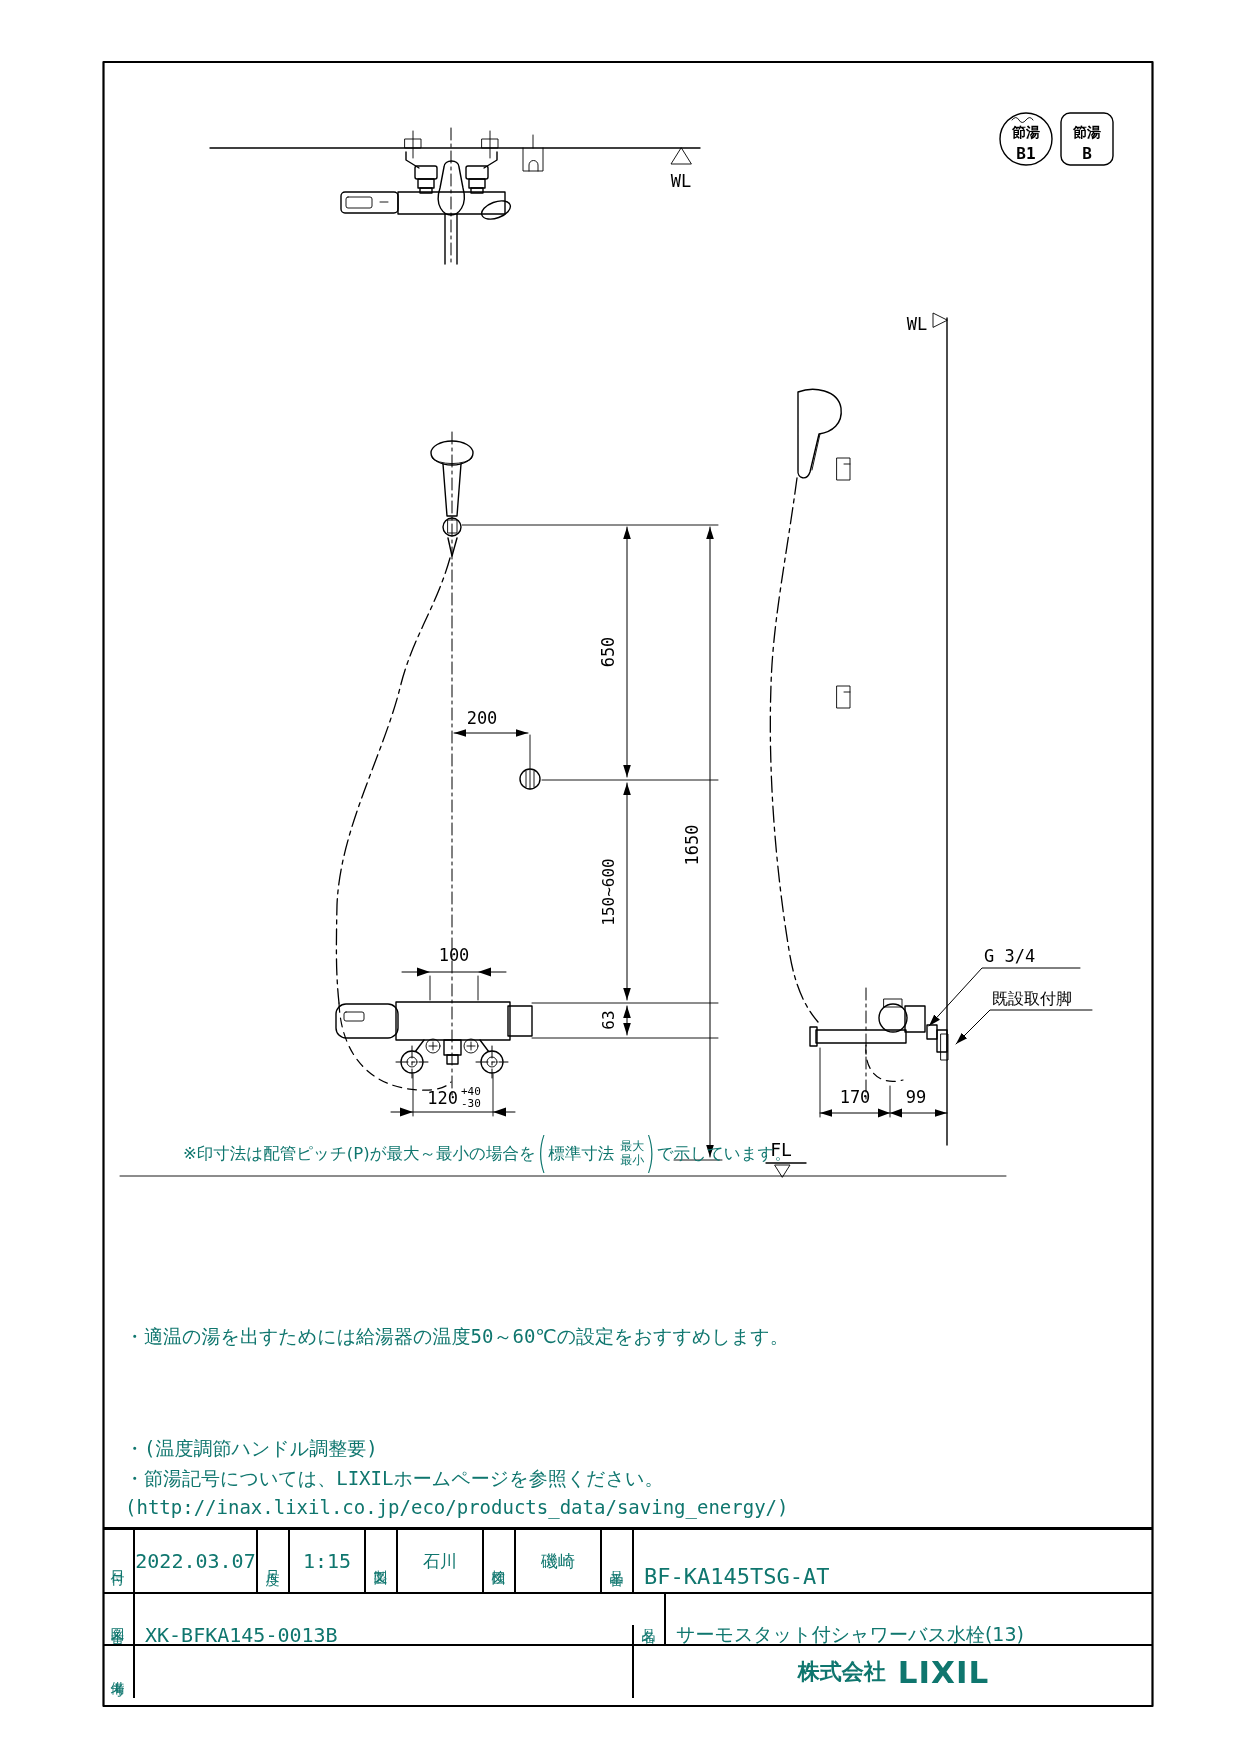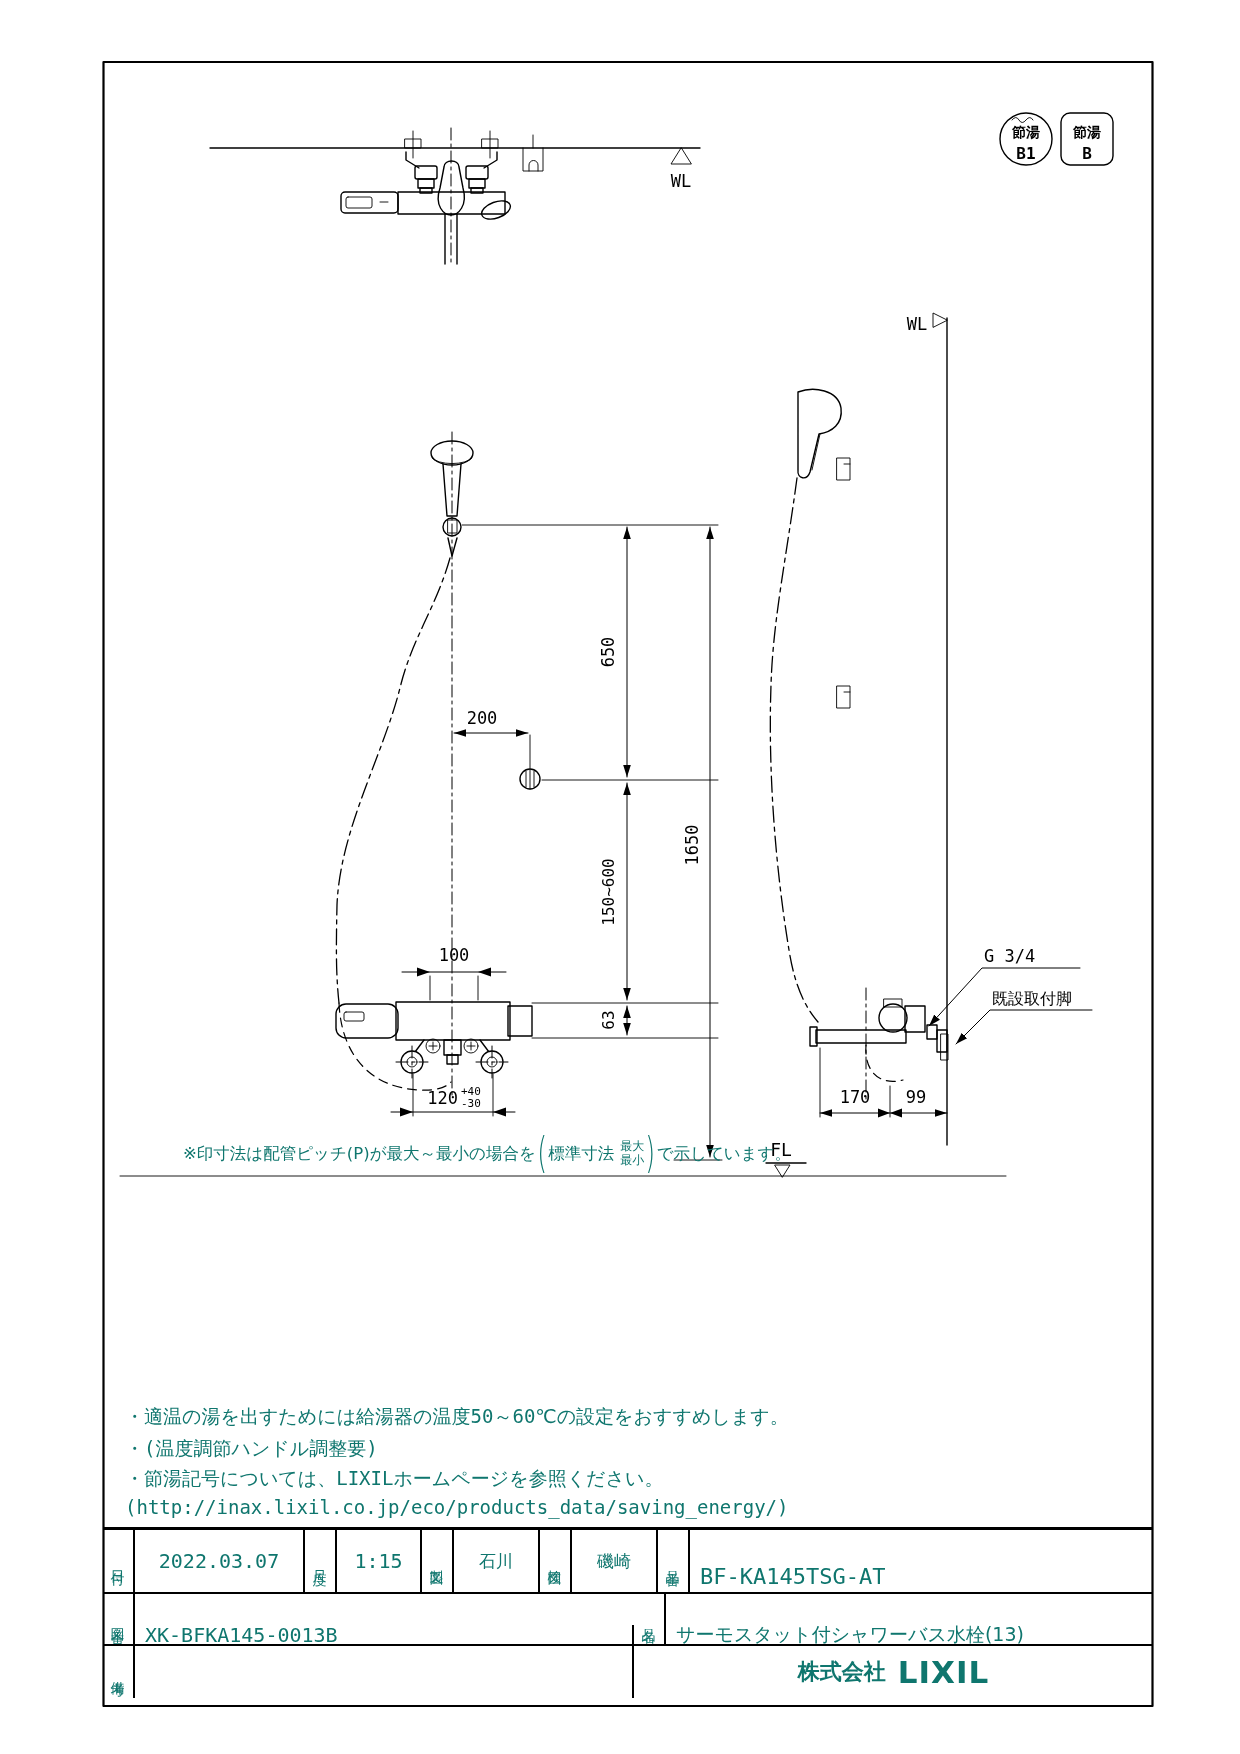--- a/index.html
+++ b/index.html
@@ -235,31 +235,31 @@
   <span class="paren">(</span>
   <span>標準寸法</span>
   <span class="frac">
     <span>最大</span>
     <span>最小</span>
   </span>
   <span class="paren">)</span>
   <span>で示しています。</span>
 </div>
 
-<div class="note-line" style="top:1404px">・適温の湯を出すためには給湯器の温度50～60℃の設定をおすすめします。</div>
+<div class="note-line" style="top:1324px">・適温の湯を出すためには給湯器の温度50～60℃の設定をおすすめします。</div>
 <div class="note-line" style="top:1436px">・(温度調節ハンドル調整要)</div>
 <div class="note-line" style="top:1496px">(http://inax.lixil.co.jp/eco/products_data/saving_energy/)</div>
 <div class="note-line" style="top:1466px">・節湯記号については、LIXILホームページを参照ください。</div>
 
 <div class="tb">
   <div class="tb-row" style="height:64px">
     <div class="tb-cell tb-label" style="width:32px">日付</div>
-    <div class="tb-cell tb-val" style="width:170px">2022.03.07</div>
+    <div class="tb-cell tb-val" style="width:123px">2022.03.07</div>
     <div class="tb-cell tb-label" style="width:32px">尺度</div>
-    <div class="tb-cell tb-val" style="width:85px">1:15</div>
+    <div class="tb-cell tb-val" style="width:76px">1:15</div>
     <div class="tb-cell tb-label" style="width:32px">製図</div>
     <div class="tb-cell tb-val-jp" style="width:86px">石川</div>
     <div class="tb-cell tb-label" style="width:32px">検図</div>
     <div class="tb-cell tb-val-jp" style="width:86px">磯崎</div>
     <div class="tb-cell tb-label" style="width:32px">品番</div>
     <div class="tb-cell tb-val tb-left partno norr" style="flex:1">BF-KA145TSG-AT</div>
   </div>
   <div class="tb-row" style="height:52px">
     <div class="tb-cell tb-label" style="width:32px">図番</div>
     <div class="tb-cell tb-val tb-left" style="width:499px">XK-BFKA145-0013B</div>

